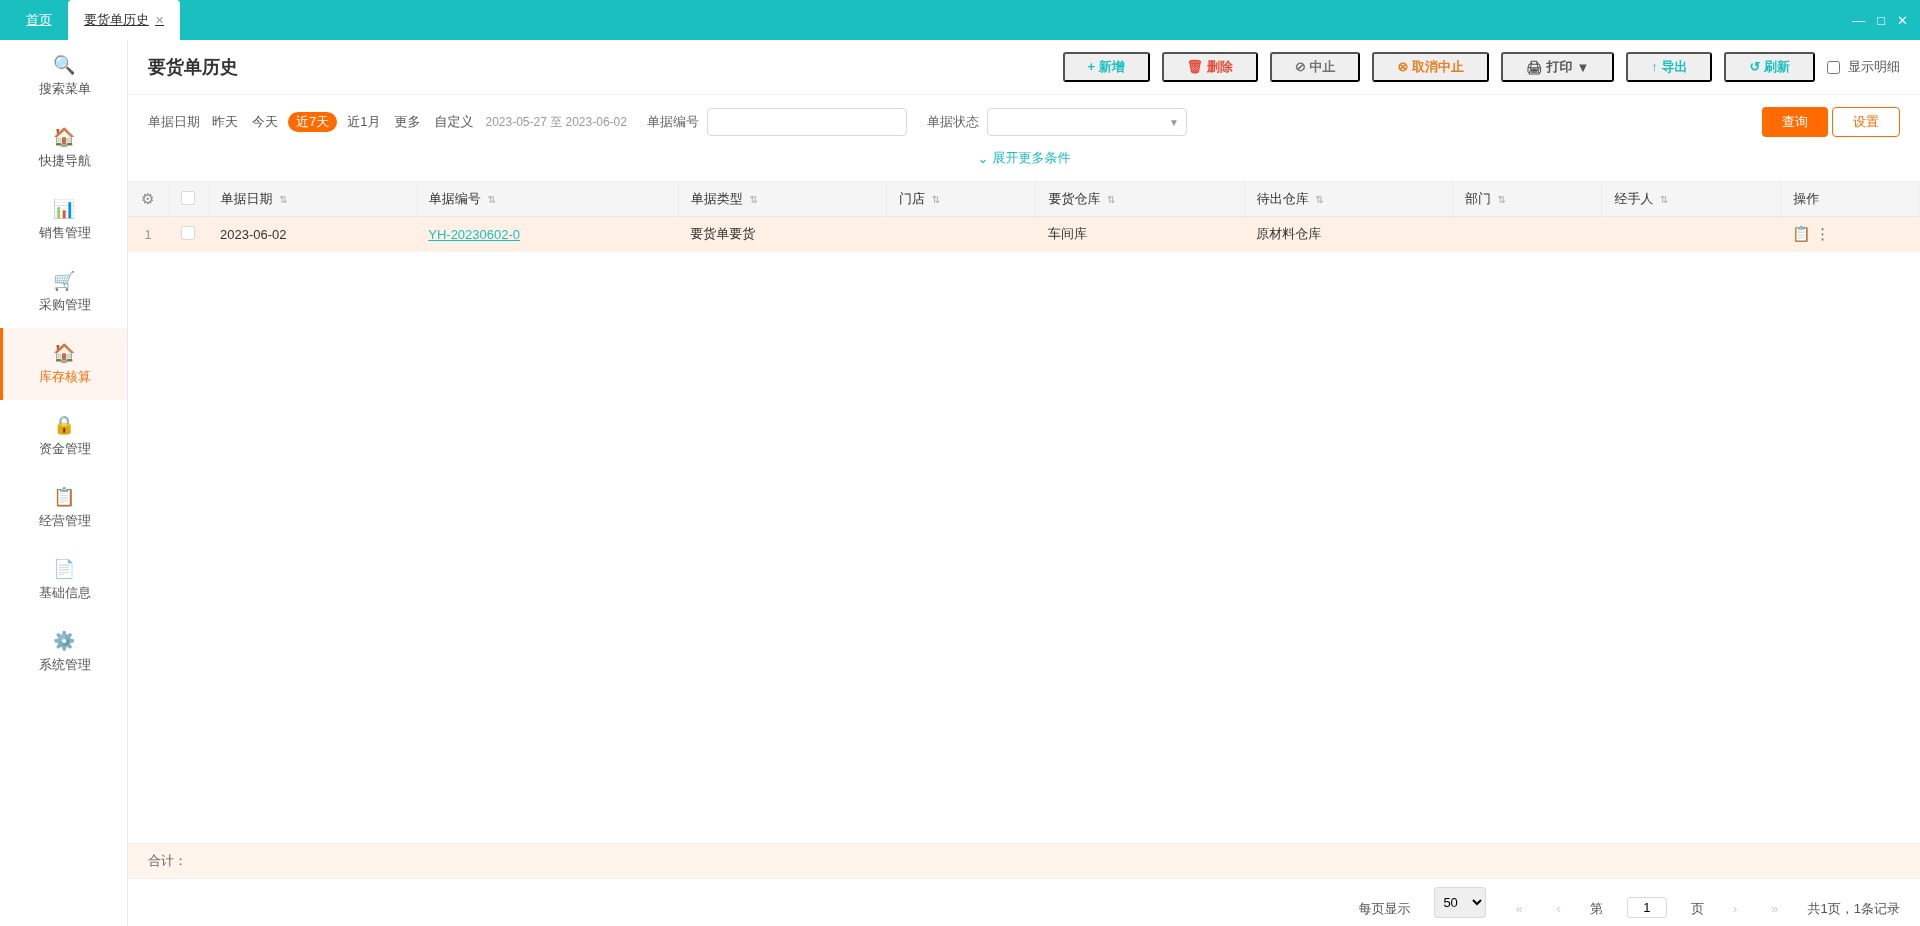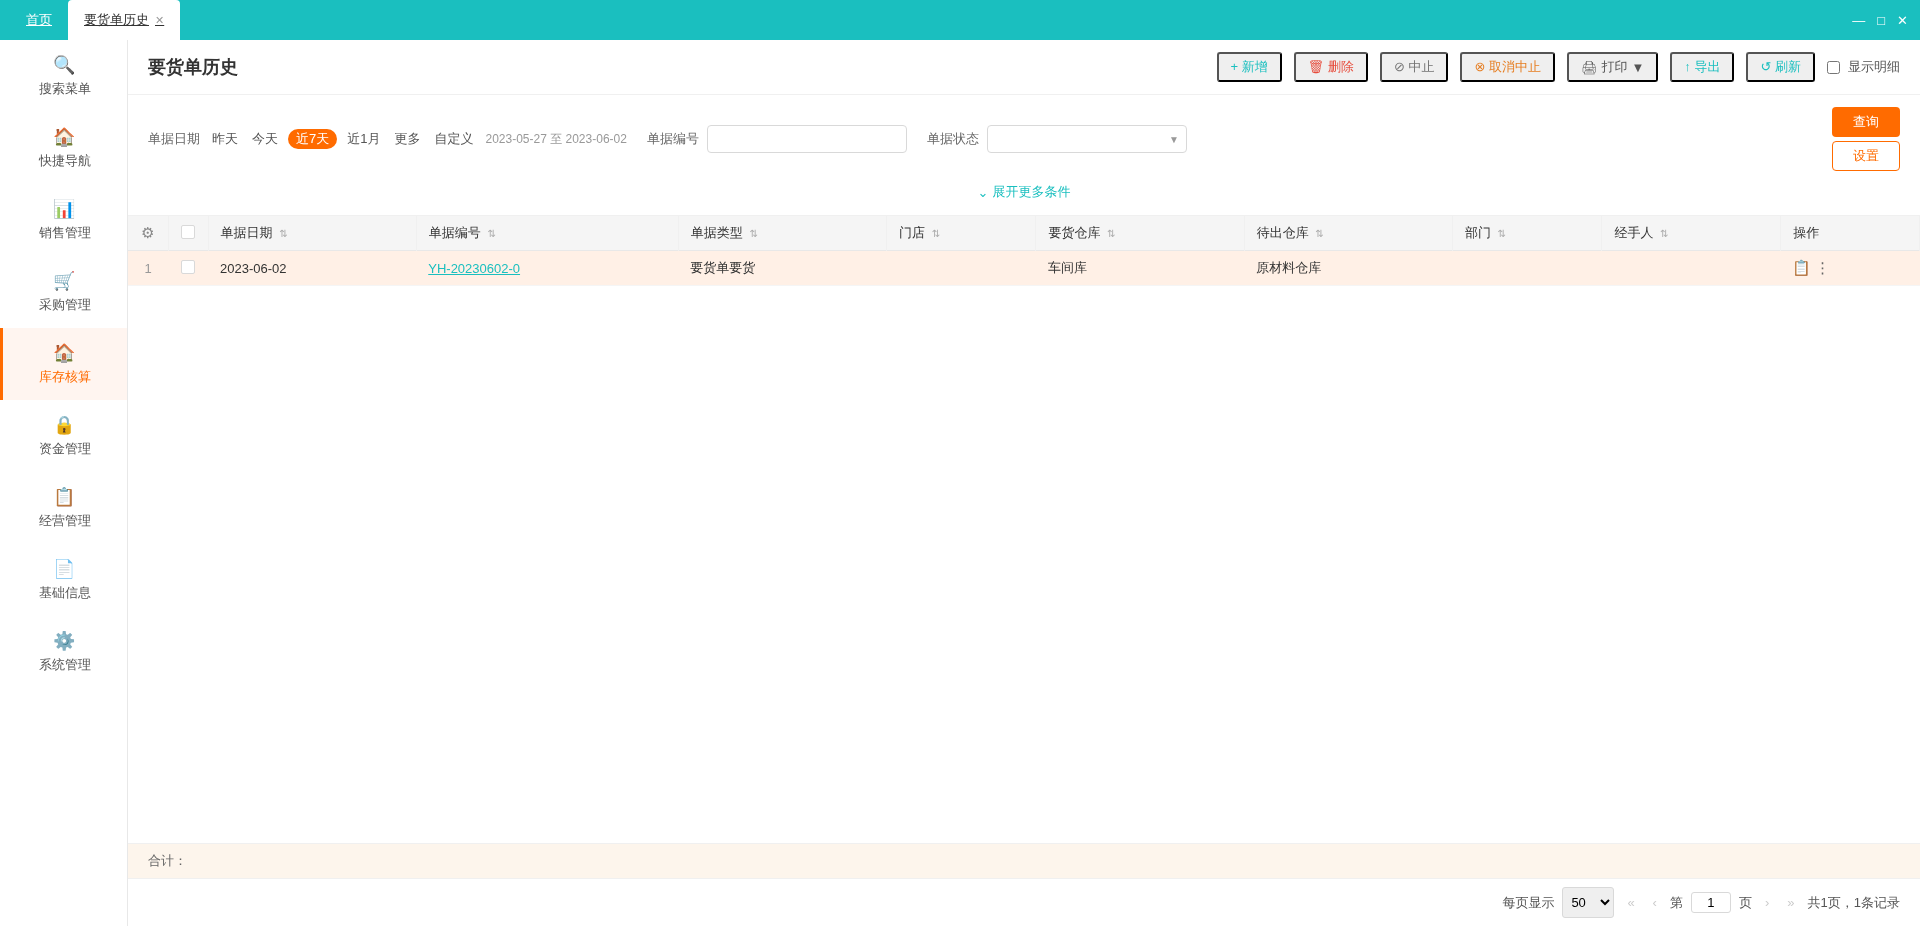--- a/index.html
+++ b/index.html
@@ -98,22 +98,23 @@
     }
     .page-title { font-size: 18px; font-weight: bold; color: #333; }
     .toolbar { display: flex; align-items: center; gap: 12px; }
     .toolbar-btn {
       display: flex;
       align-items: center;
       gap: 4px;
       cursor: pointer;
       font-size: 13px;
       color: #555;
-      padding: 4px 12px;
+      padding: 4px 23px;
       border-radius: 3px;
+      font-weight: bold;
     }
     .toolbar-btn.new-btn { color: #1abfbf; }
     .toolbar-btn.del-btn { color: #e74c3c; }
     .toolbar-btn.stop-btn { color: #737373; }
     .toolbar-btn.cancel-btn { color: #e67e22; }
     .toolbar-btn.print-btn { color: #555; }
     .toolbar-btn.export-btn { color: #1abfbf; }
     .toolbar-btn.refresh-btn { color: #1abfbf; }
     .show-detail-btn {
       display: flex;
@@ -215,21 +216,21 @@
     }
     .setting-btn {
       background: #fff;
       color: #ff6b00;
       border: 1px solid #ff6b00;
       border-radius: 4px;
       padding: 5px 20px;
       cursor: pointer;
       font-size: 13px;
     }
-    .btn-group { display: flex; flex-direction: column; gap: 4px; margin-left: auto; }
+    .btn-group { display: flex; flex-direction: row; gap: 4px; margin-left: auto; }
 
     
     .table-container {
       flex: 1;
       overflow: auto;
       background: #fff;
       margin: 0;
     }
     table {
       width: 100%;
@@ -270,26 +271,26 @@
       background: #fdf5ec;
       padding: 8px 20px;
       border-top: 1px solid #f0f0f0;
       flex-shrink: 0;
     }
     .total-label { color: #666; font-size: 13px; }
 
     
     .pagination-bar {
       display: flex;
-      align-items: center;
+      align-items: flex-end;
       justify-content: flex-end;
       padding: 8px 20px;
       background: #fff;
       border-top: 1px solid #f0f0f0;
-      gap: 8px;
+      gap: 24px;
       flex-shrink: 0;
     }
     .pagination-bar span { color: #555; font-size: 13px; }
     .page-size-select {
       border: 1px solid #d9d9d9;
       border-radius: 3px;
       padding: 6px 4px;
       font-size: 13px;
     }
     .page-nav-btn {

